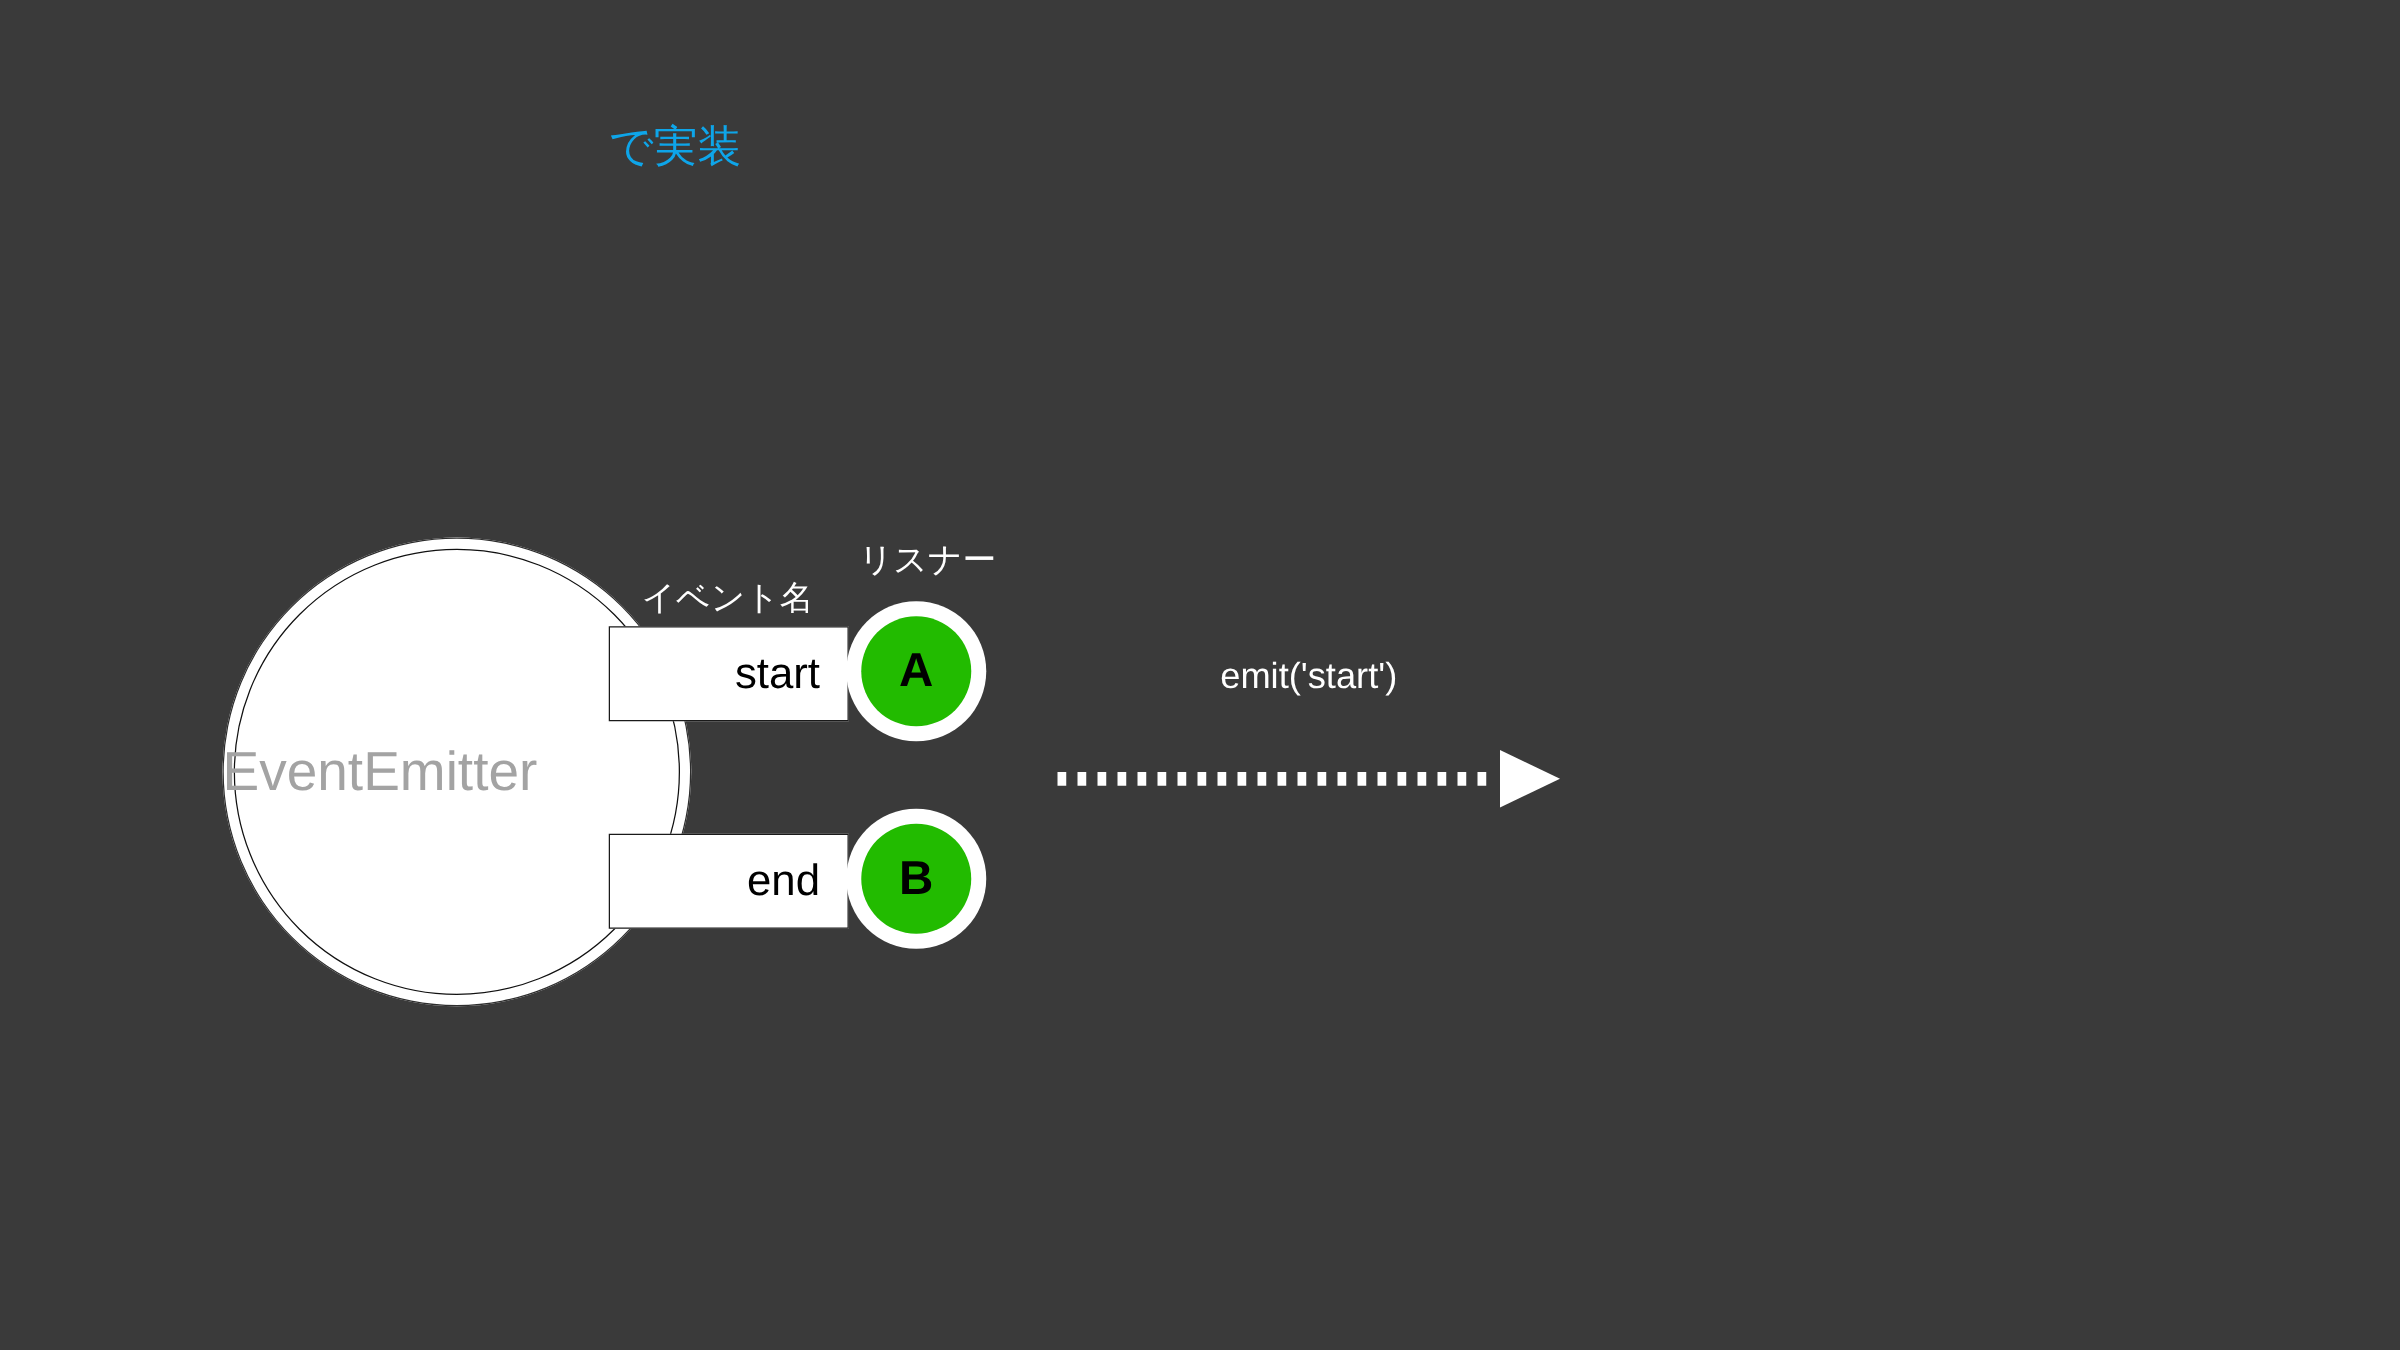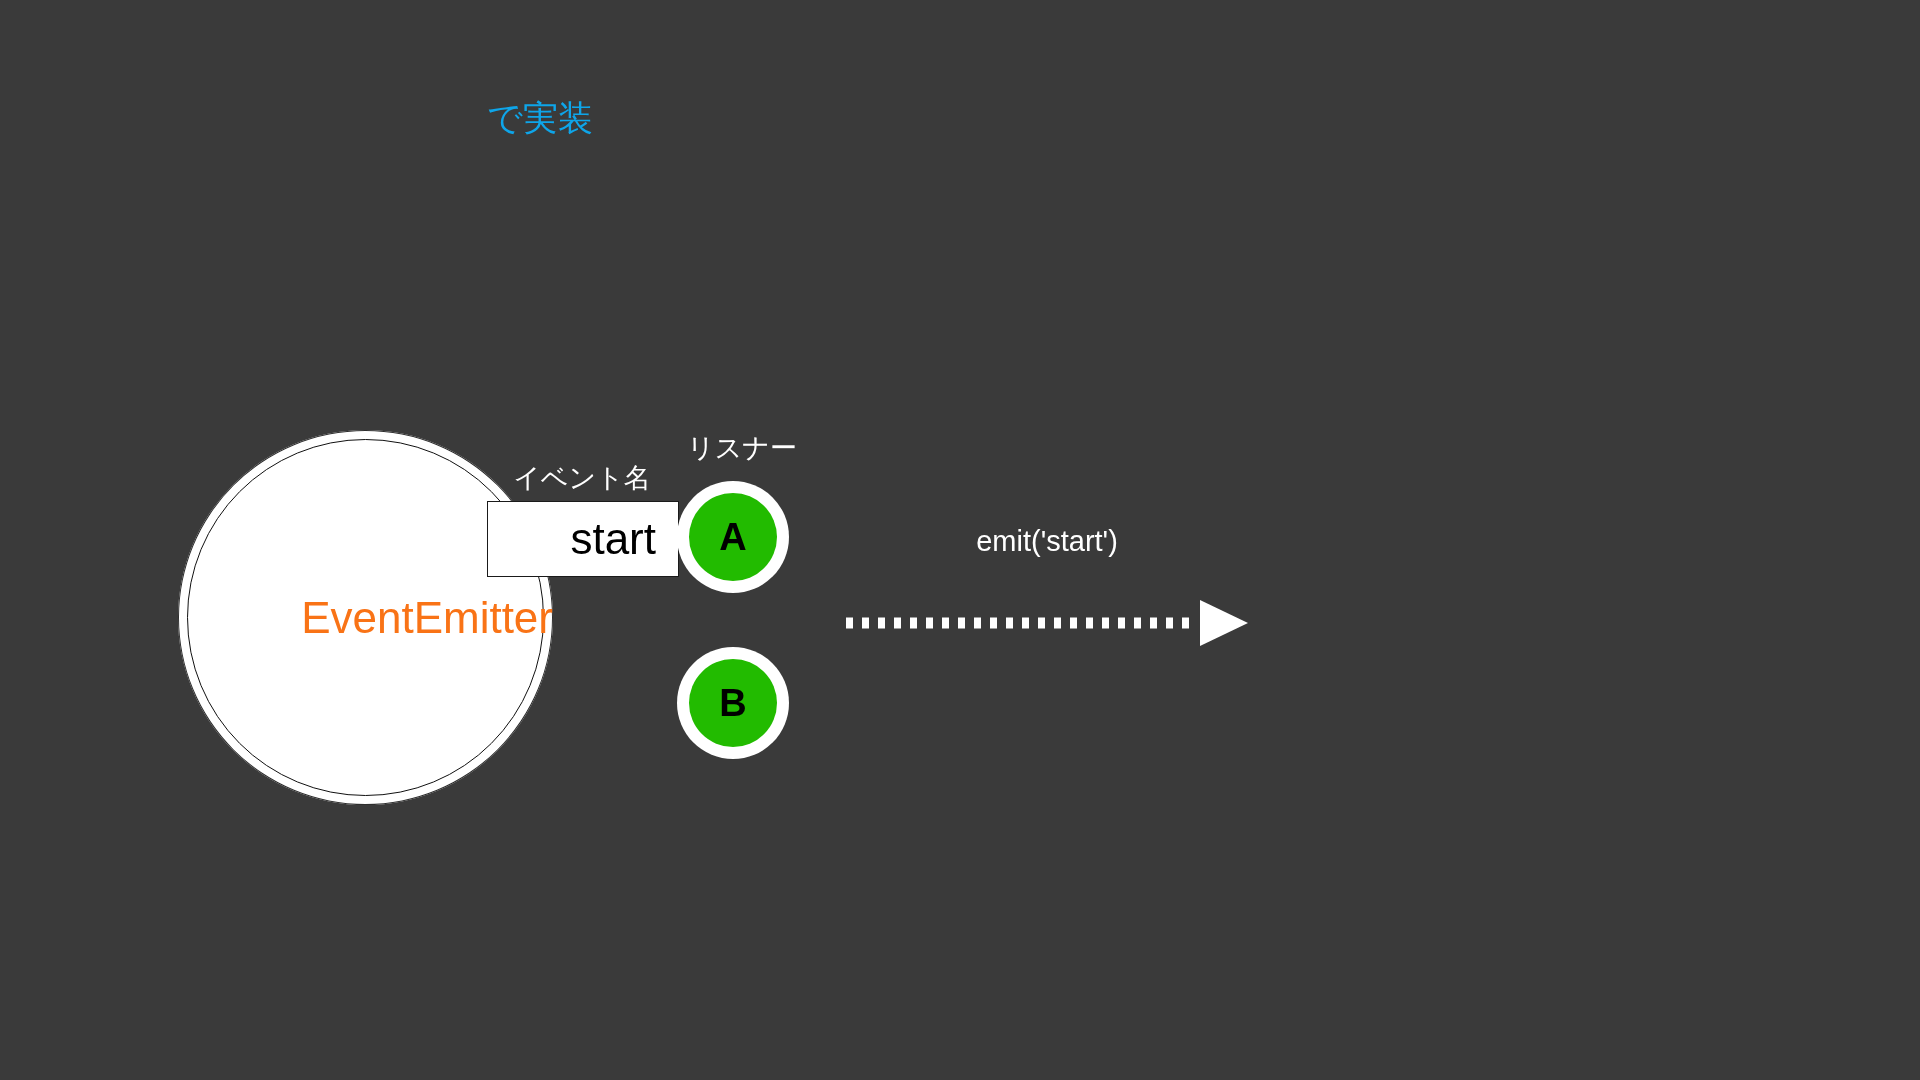--- a/index.html
+++ b/index.html
@@ -76,39 +76,39 @@
     border-radius: 50%;
     border: 1.6px solid #111111;
     box-sizing: border-box;
   }
   .emitter-label {
     position: absolute;
     left: 0;
     right: 0;
     top: 50%;
     transform: translateY(-50%);
-    text-align: right;
+    text-align: left;
     font-size: 44px;
-    color: #f97316;
+    color: #a3a3a3;
     white-space: nowrap;
   }
 
   
   .evt-box {
     position: absolute;
     width: 192px;
     height: 76px;
     background: #ffffff;
     border: 1.6px solid #1a1a1a;
     box-sizing: border-box;
     display: flex;
     align-items: center;
     justify-content: flex-end;
     padding-right: 22px;
-    font-size: 44px;
+    font-size: 35px;
     color: #000000;
     z-index: 3;
   }
   .evt-box-start { left: 487px; top: 501px; }
   .evt-box-end   { left: 487px; top: 667px; }
 
   
   .listener {
     position: absolute;
     width: 112px;
@@ -197,20 +197,23 @@
 
     <div class="evt-box evt-box-start">
       <span>start</span>
     </div>
     <div class="listener listener-a">
       <div class="listener-core">
         <span class="listener-label">A</span>
       </div>
     </div>
 
+    <div class="evt-box evt-box-end">
+      <span>end</span>
+    </div>
     <div class="listener listener-b">
       <div class="listener-core">
         <span class="listener-label">B</span>
       </div>
     </div>
 
     <div class="emit-label">emit('start')</div>
 
     <svg class="emit-arrow-svg" viewBox="0 0 410 60">
       <line x1="6" y1="28" x2="352" y2="28" stroke="#ffffff" stroke-width="11" stroke-dasharray="7 9" stroke-linecap="butt"></line>

